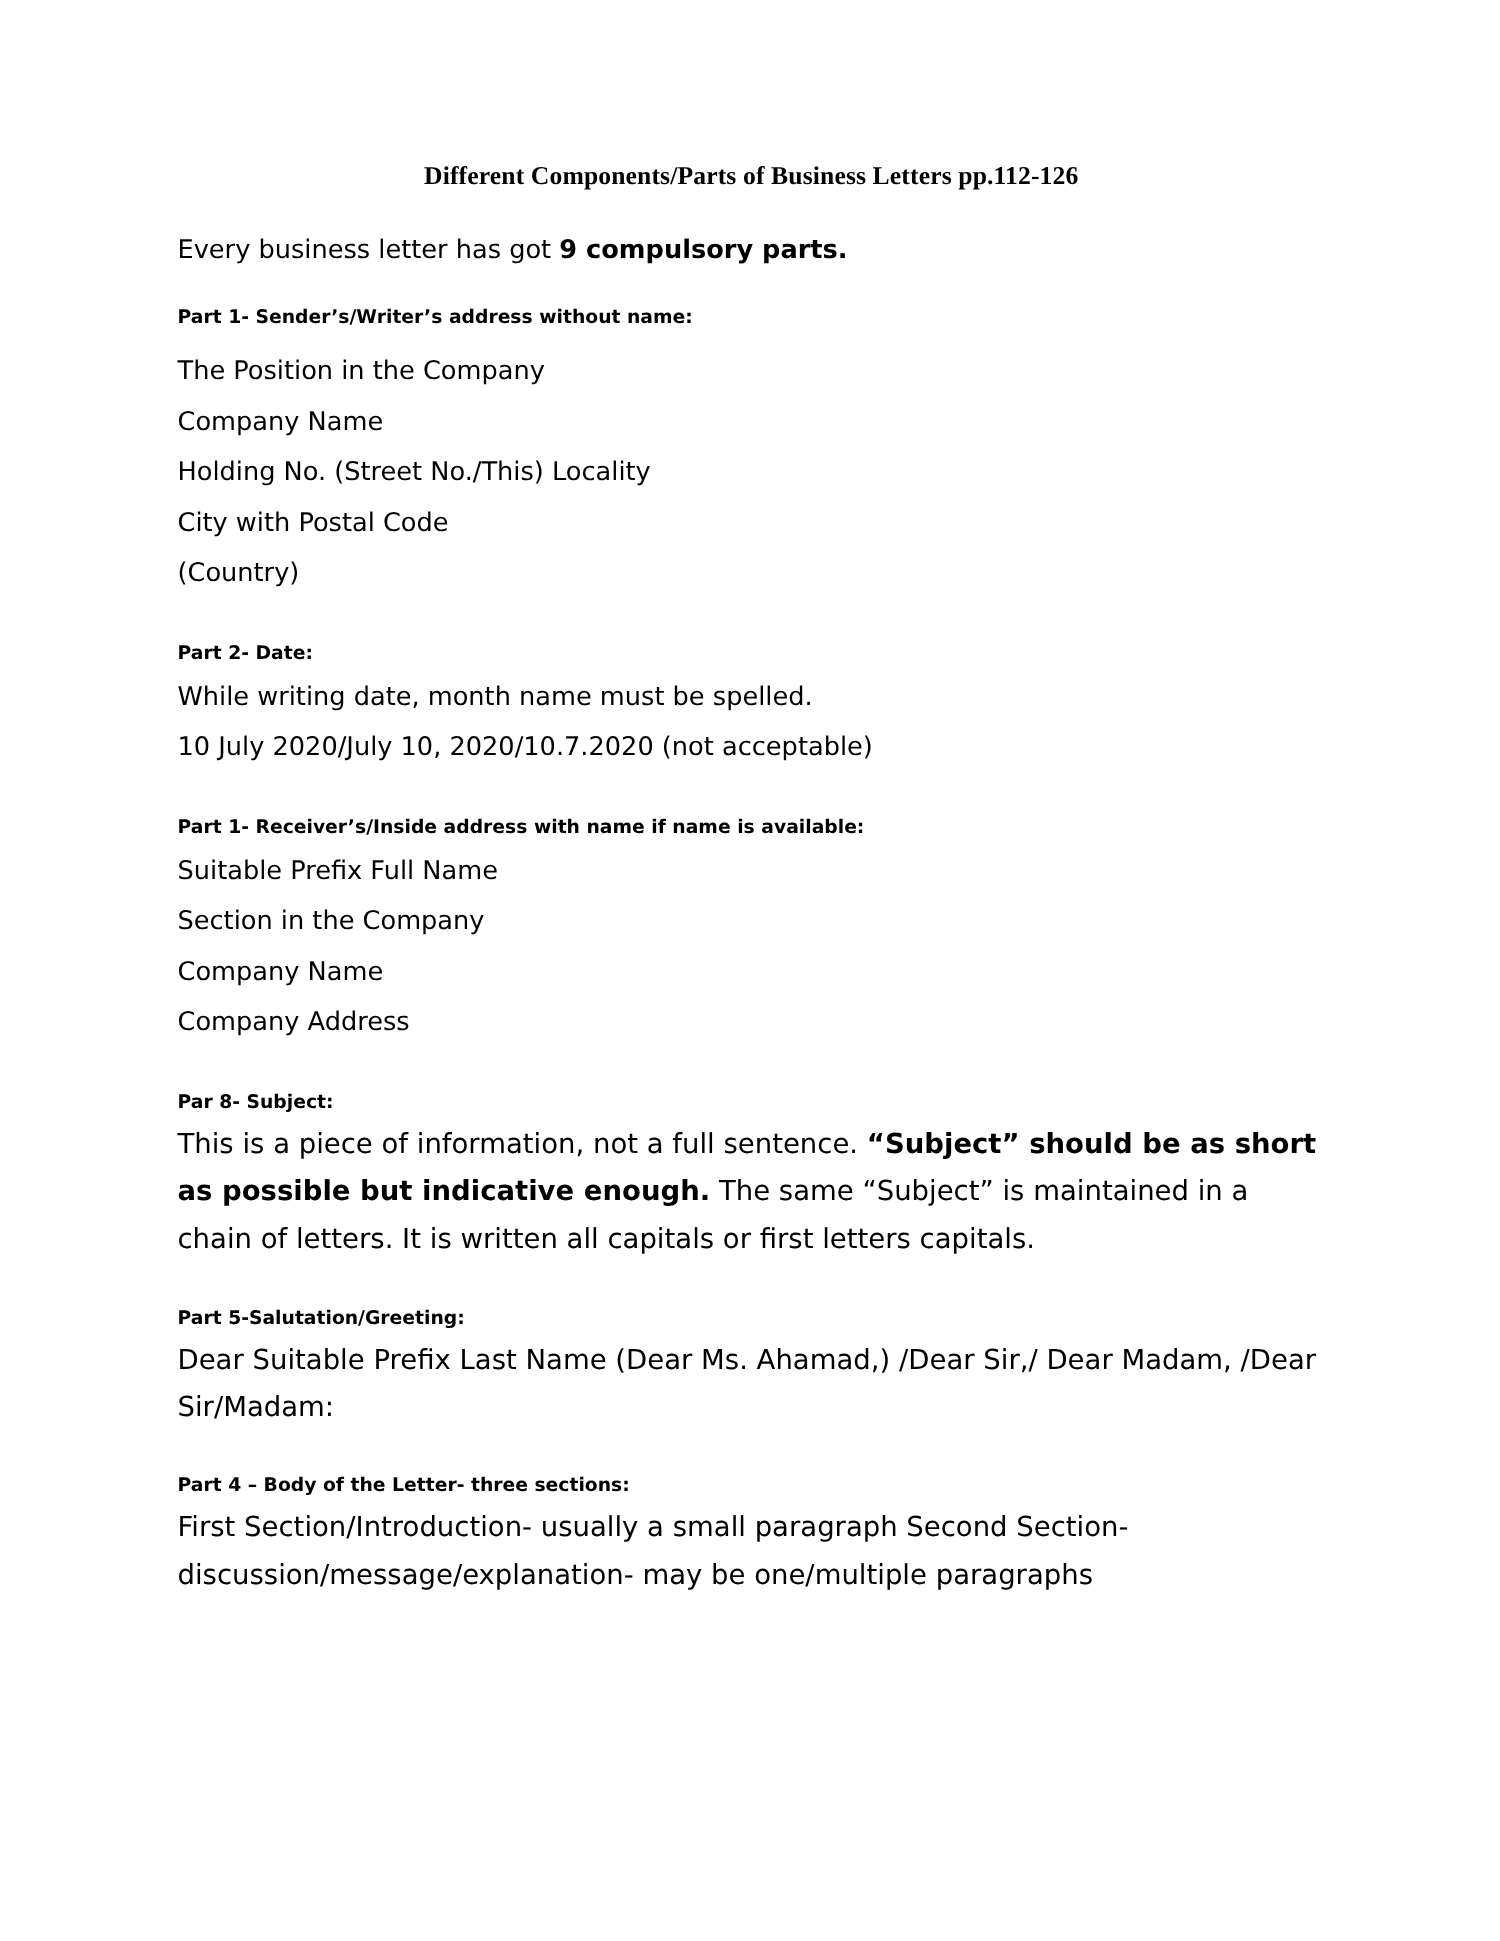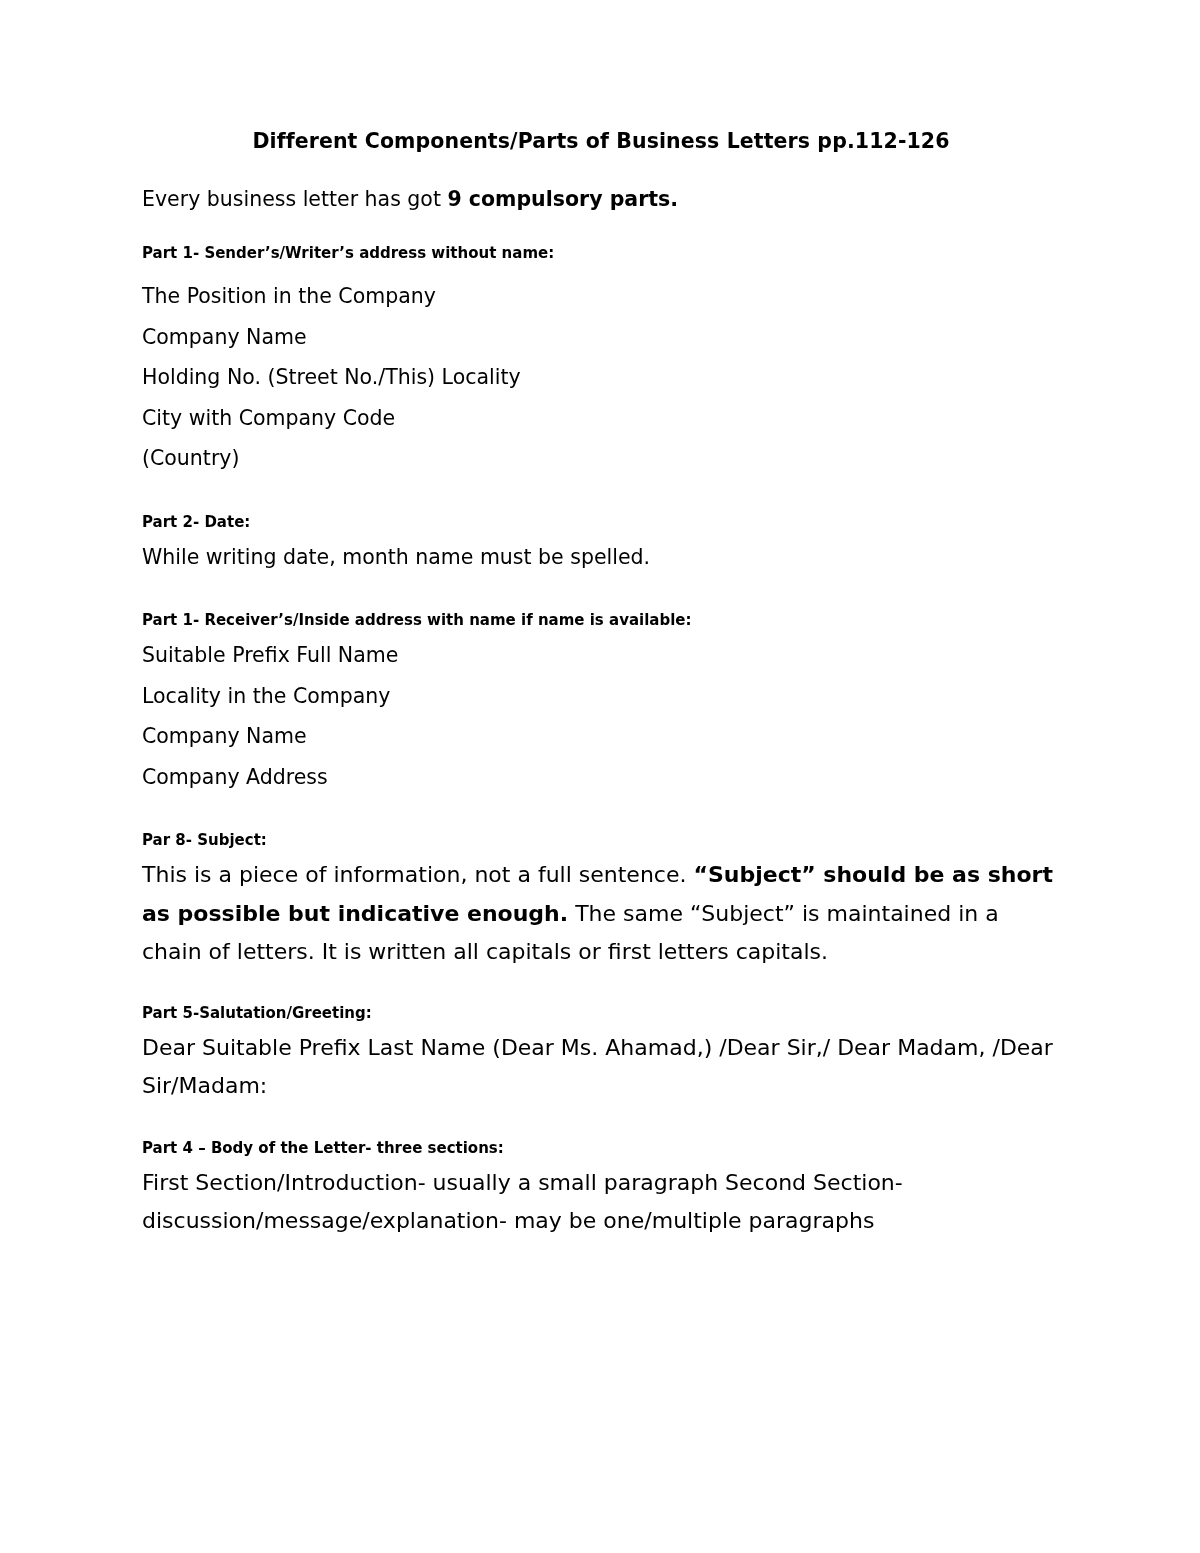--- a/index.html
+++ b/index.html
@@ -20,20 +20,21 @@
     padding: 128px 140px 60px 142px;
     background: #ffffff;
   }
   .doc-title {
     text-align: center;
     font-size: 20.5px;
     font-weight: bold;
     letter-spacing: 0.1px;
     margin: 0 0 28px 0;
     line-height: 1.3;
+    font-family: Liberation Serif, serif;
   }
   .para {
     font-size: 20.5px;
     line-height: 1.58;
     margin: 0 0 26px 0;
   }
   .para.tight {
     margin: 0 0 2px 0;
     line-height: 1.88;
   }
@@ -60,33 +61,34 @@
 <div class="page">
 
   <h1 class="doc-title">Different Components/Parts of Business Letters pp.112-126</h1>
 
   <p class="para"><span>Every business letter has got </span><b>9 compulsory parts.</b></p>
 
   <p class="heading spaced">Part 1- Sender’s/Writer’s address without name:</p>
   <p class="para tight">The Position in the Company</p>
   <p class="para tight">Company Name</p>
   <p class="para tight">Holding No. (Street No./This) Locality</p>
-  <p class="para tight">City with Company Code</p>
+  <p class="para tight">City with Postal Code</p>
   <p class="para tight">(Country)</p>
 
   <div class="gap-md"></div>
 
   <p class="heading">Part 2- Date:</p>
   <p class="para tight">While writing date, month name must be spelled.</p>
+  <p class="para tight">10 July 2020/July 10, 2020/10.7.2020 (not acceptable)</p>
 
   <div class="gap-md"></div>
 
   <p class="heading">Part 1- Receiver’s/Inside address with name if name is available:</p>
   <p class="para tight">Suitable Prefix Full Name</p>
-  <p class="para tight">Locality in the Company</p>
+  <p class="para tight">Section in the Company</p>
   <p class="para tight">Company Name</p>
   <p class="para tight">Company Address</p>
 
   <div class="gap-md"></div>
 
   <p class="heading">Par 8- Subject:</p>
   <p class="flow"><span>This is a piece of information, not a full sentence.  </span><b>“Subject” should be as short as possible but indicative enough.</b><span> The same “Subject” is maintained in a chain of letters.  It is written all capitals or first letters capitals.</span></p>
 
   <p class="heading">Part 5-Salutation/Greeting:</p>
   <p class="flow">Dear Suitable Prefix Last Name (Dear Ms. Ahamad,) /Dear Sir,/ Dear Madam, /Dear Sir/Madam:</p>

